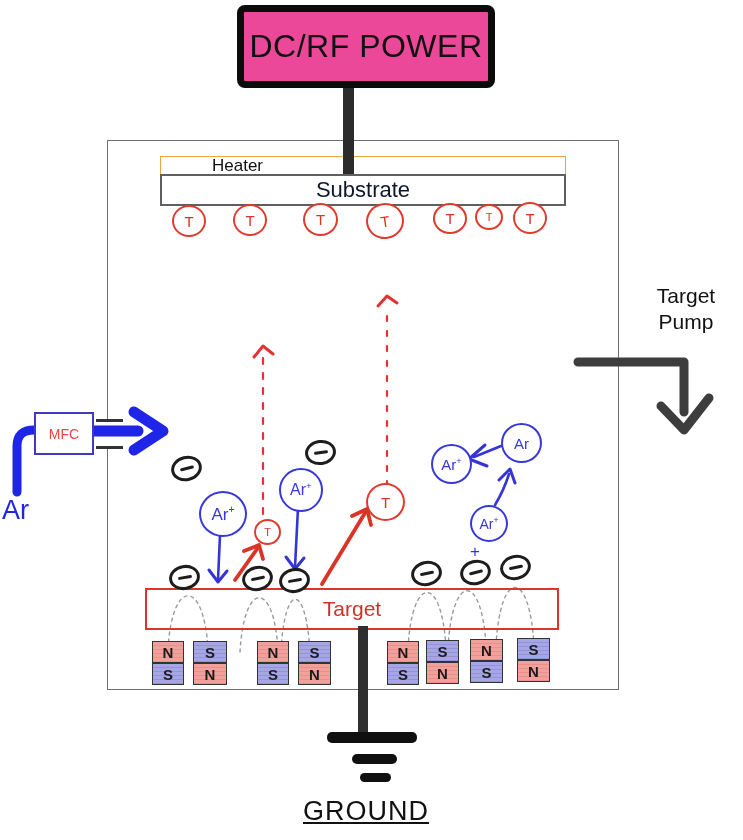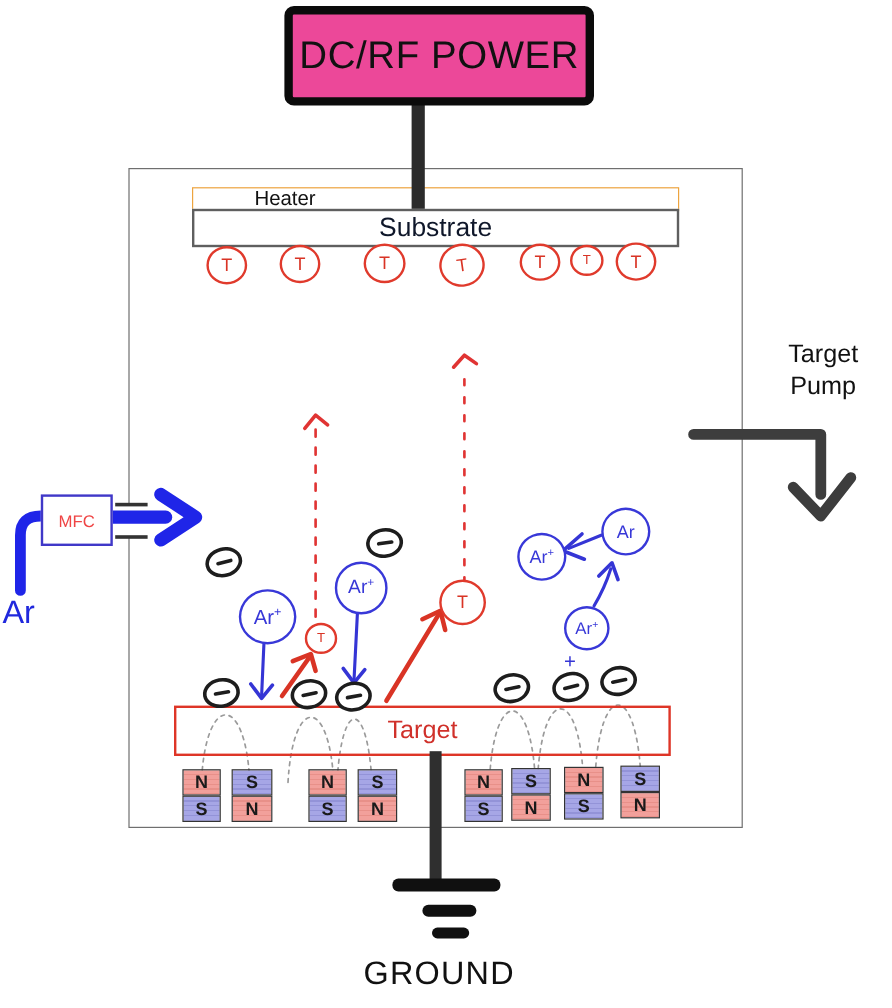--- a/index.html
+++ b/index.html
@@ -197,21 +197,21 @@
     </div>
   <div class="abs mag" style="left:517px;top:638px;width:33px;">
     <div class="mcell mblue">S</div>
       <div class="mcell mred">N</div>
     </div>
 
   <div class="abs" style="left:358px;top:626px;width:10px;height:112px;background:#2f2f2f;"></div>
   <div class="abs gbar" style="left:327px;top:732px;width:90px;height:11px;"></div>
   <div class="abs gbar" style="left:352px;top:754px;width:45px;height:10px;"></div>
   <div class="abs gbar" style="left:360px;top:773px;width:31px;height:9px;"></div>
-  <div class="abs txt" style="left:303px;top:796px;font-size:27px;letter-spacing:1px;">GROUND</div>
+  <div class="abs txt" style="left:303px;top:796px;font-size:27px;letter-spacing:1px;text-decoration:underline;">GROUND</div>
 
   <div class="abs txt ctr" style="left:630px;top:283px;width:112px;flex-direction:column;font-size:21px;line-height:1.25;">
     <span>Target</span>
     <span>Pump</span>
   </div>
 
   <div class="abs ctr" style="left:34px;top:412px;width:56px;height:39px;border:2px solid #4038c8;background:#fff;">
     <span style="color:#ef4444;font-size:14px;">MFC</span>
   </div>
   <div class="abs" style="left:2px;top:495px;color:#2028dd;font-size:27px;">Ar</div>

